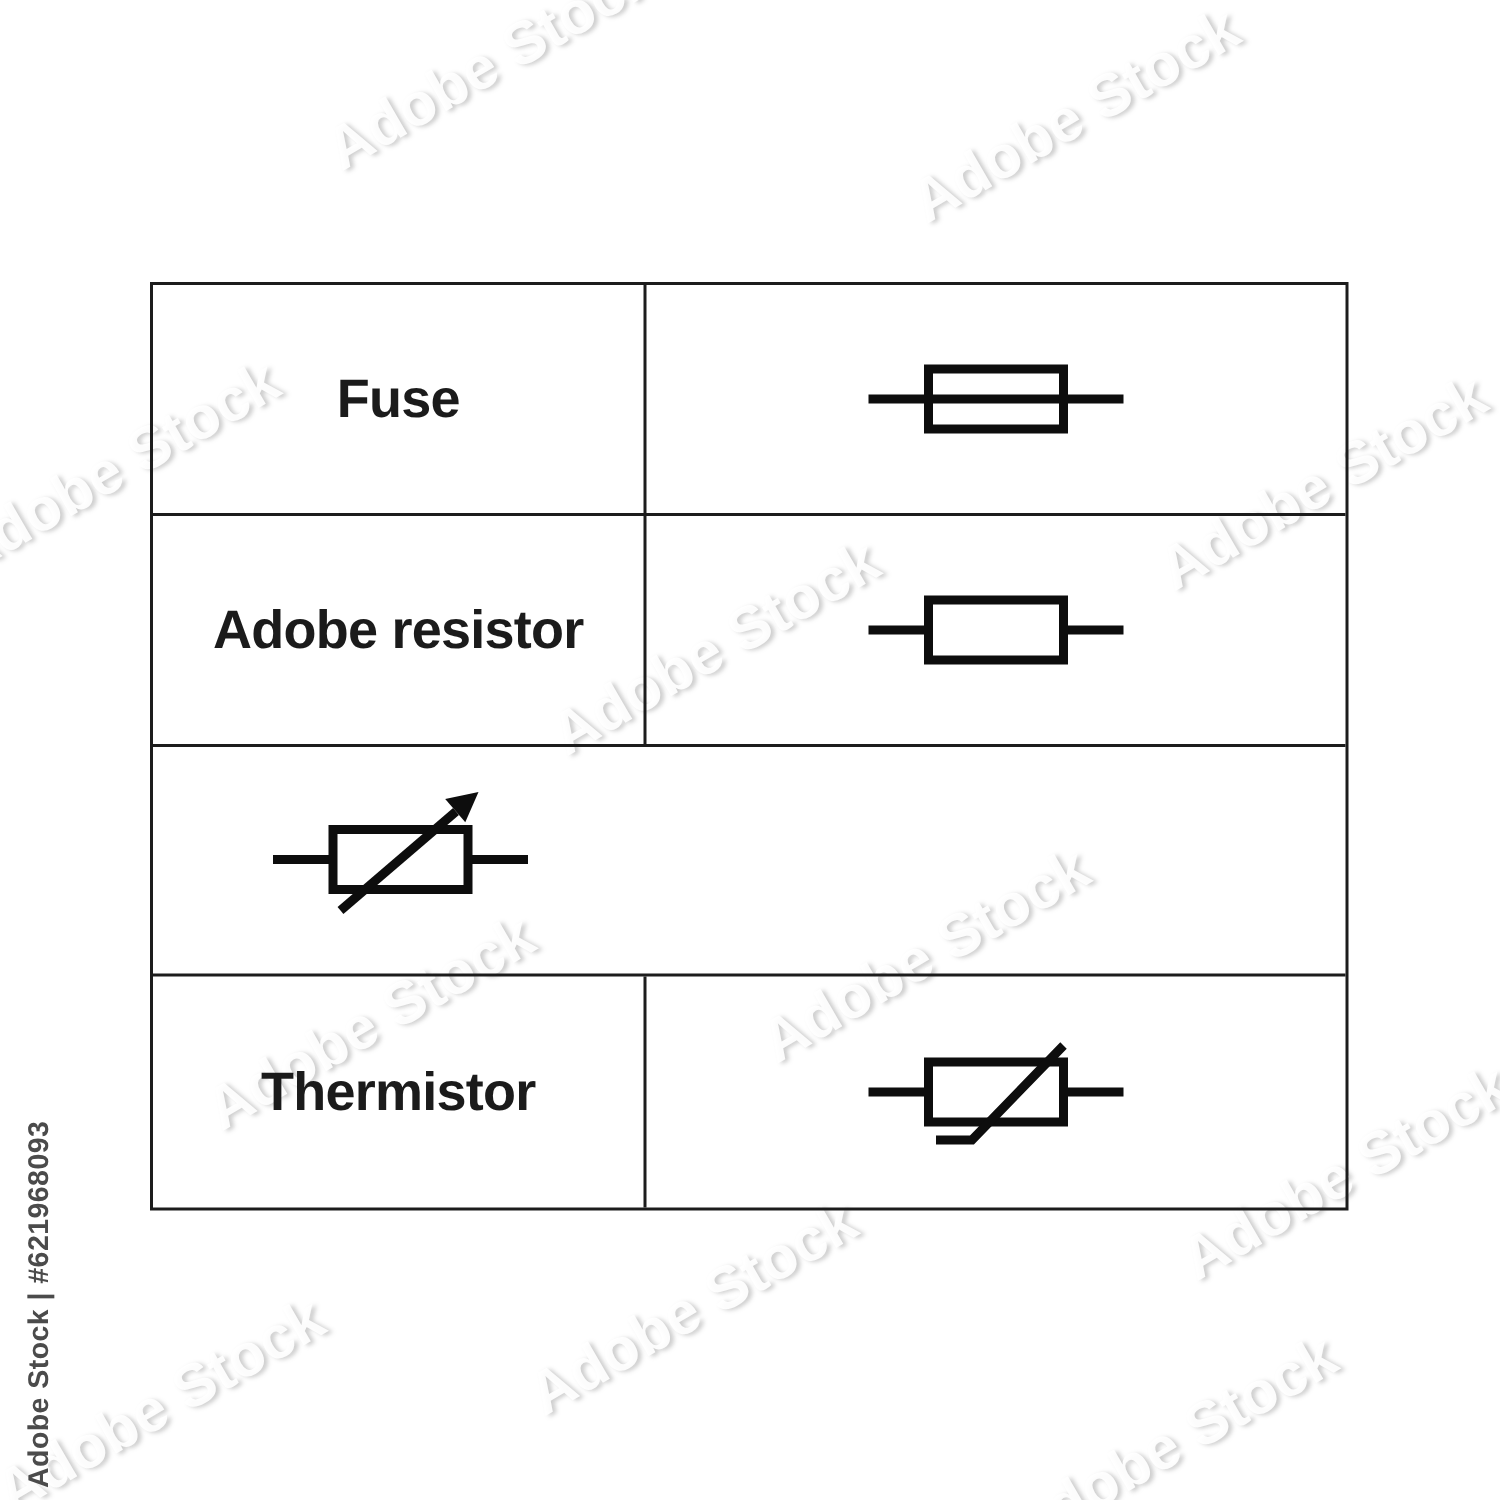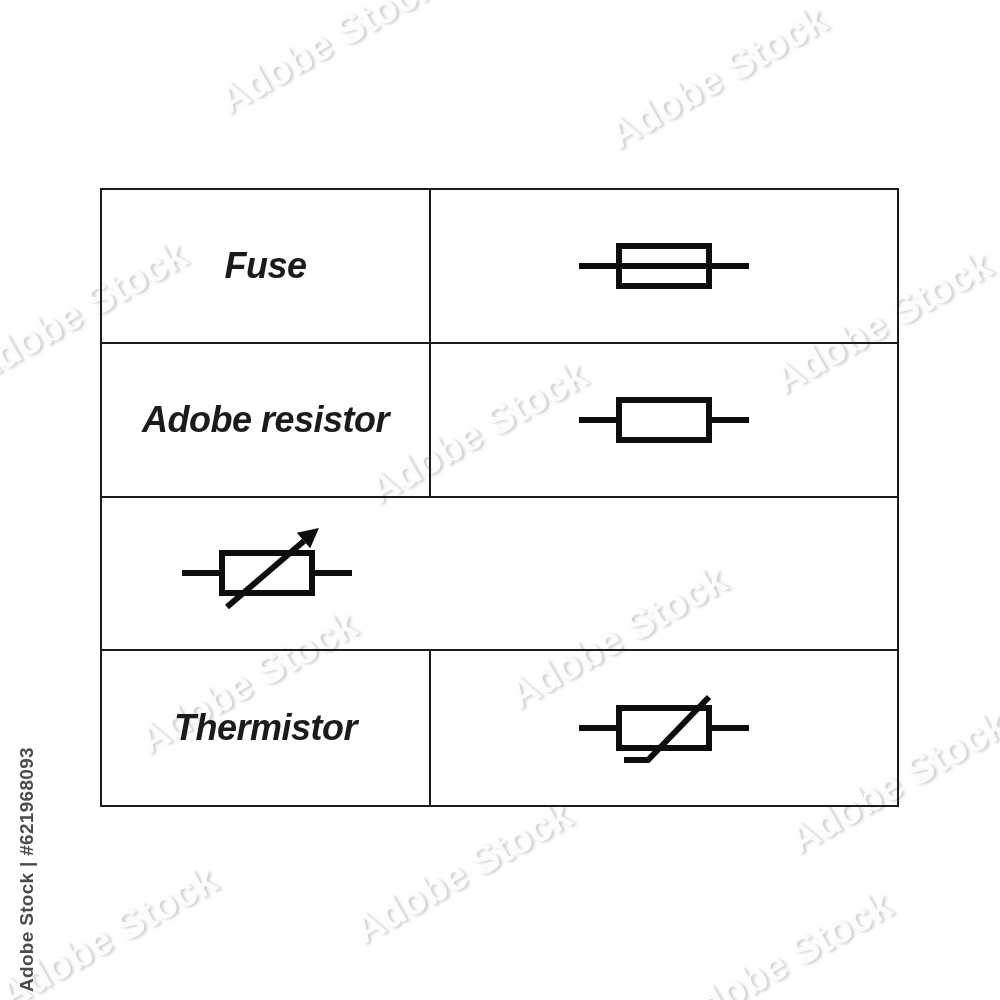--- a/index.html
+++ b/index.html
@@ -53,21 +53,20 @@
     height: 615px;
     border: 2px solid #1c1c1c;
     display: grid;
     grid-template-rows: repeat(4, 1fr);
     background: transparent;
   }
   .sym-row {
     display: grid;
     grid-template-columns: 329px 1fr;
     border-bottom: 2px solid #1c1c1c;
-    font-style: italic;
   }
   .sym-row:last-child { border-bottom: none; }
   .label-cell {
     border-right: 2px solid #1c1c1c;
     display: flex;
     align-items: center;
     justify-content: center;
     font-size: 36px;
     font-weight: bold;
     color: #1b1b1b;

